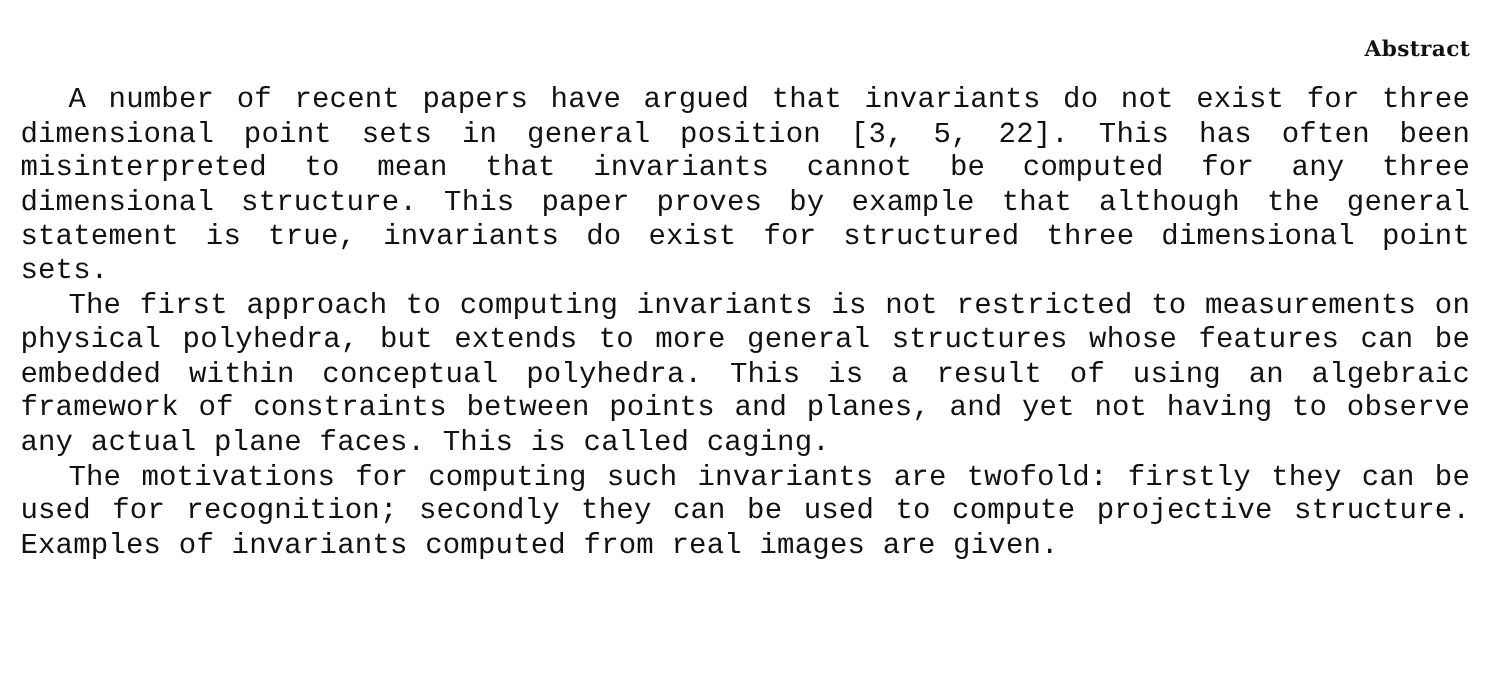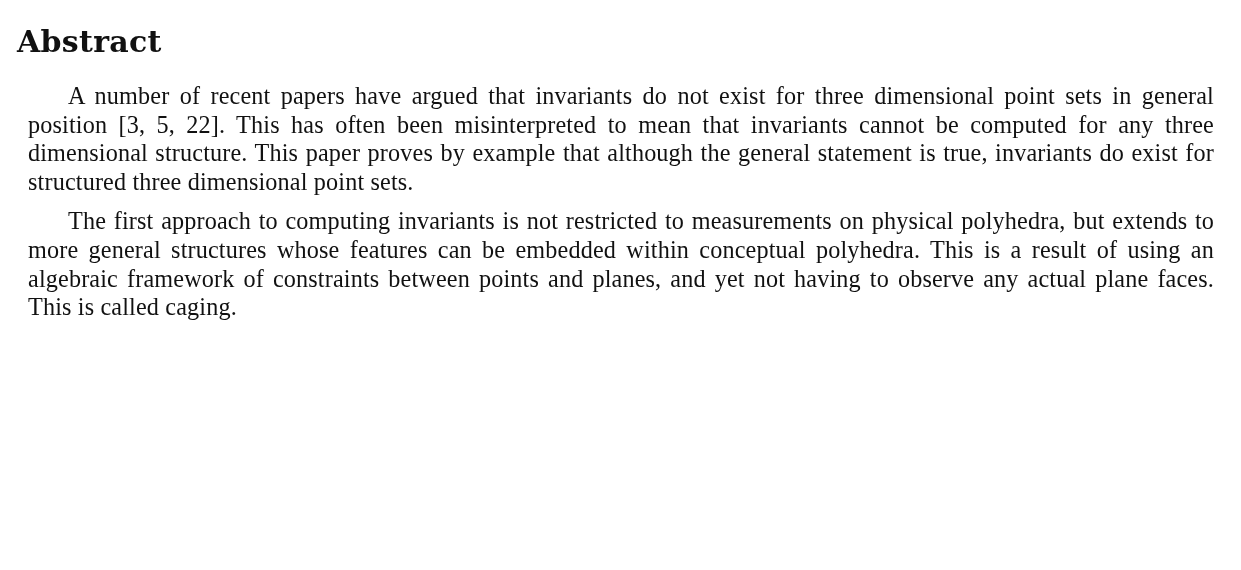--- a/index.html
+++ b/index.html
@@ -3,37 +3,38 @@
 <meta charset="utf-8">
 <style>
   html, body { margin: 0; padding: 0; background: #ffffff; }
   body { width: 1241px; height: 570px; overflow: hidden; position: relative; }
   .page {
     position: absolute; left: 17px; top: 26px; width: 1208px;
     font-family: "DejaVu Serif", "Liberation Serif", serif;
     color: #111111;
   }
   .title {
-    text-align: left;
+    text-align: right;
     font-weight: bold;
-    font-size: 30px;
+    font-size: 18px;
     line-height: 32px;
-    margin: 0 0 24px 0;
+    margin: 0 0 12px 0;
     letter-spacing: 0.3px;
   }
   .para {
-    font-family: Liberation Serif, serif;
+    font-family: Liberation Mono, monospace;
     font-size: 24.2px;
     line-height: 28.6px;
     text-align: justify;
     text-indent: 40px;
-    margin: 11px;
+    margin: 0;
     letter-spacing: 0.15px;
   }
 </style>
 </head>
 <body>
 
 <div class="page">
   <div class="title">Abstract</div>
   <p class="para">A number of recent papers have argued that invariants do not exist for three dimensional point sets in general position [3, 5, 22]. This has often been misinterpreted to mean that invariants cannot be computed for any three dimensional structure. This paper proves by example that although the general statement is true, invariants do exist for structured three dimensional point sets.</p>
   <p class="para">The first approach to computing invariants is not restricted to measurements on physical polyhedra, but extends to more general structures whose features can be embedded within conceptual polyhedra. This is a result of using an algebraic framework of constraints between points and planes, and yet not having to observe any actual plane faces. This is called caging.</p>
+  <p class="para">The motivations for computing such invariants are twofold: firstly they can be used for recognition; secondly they can be used to compute projective structure. Examples of invariants computed from real images are given.</p>
 </div>
 
 </body></html>

